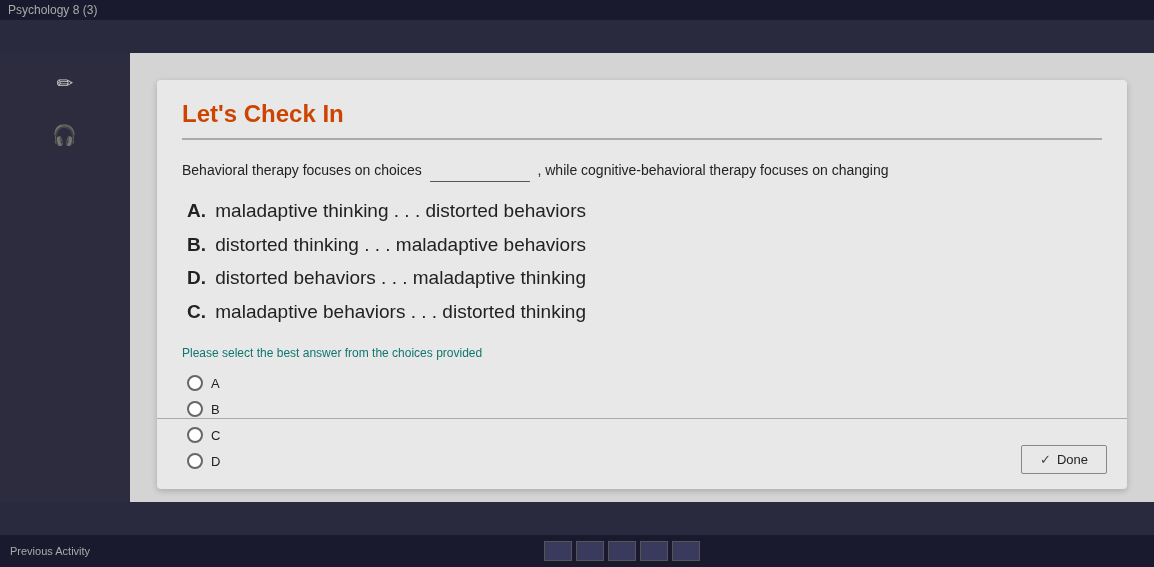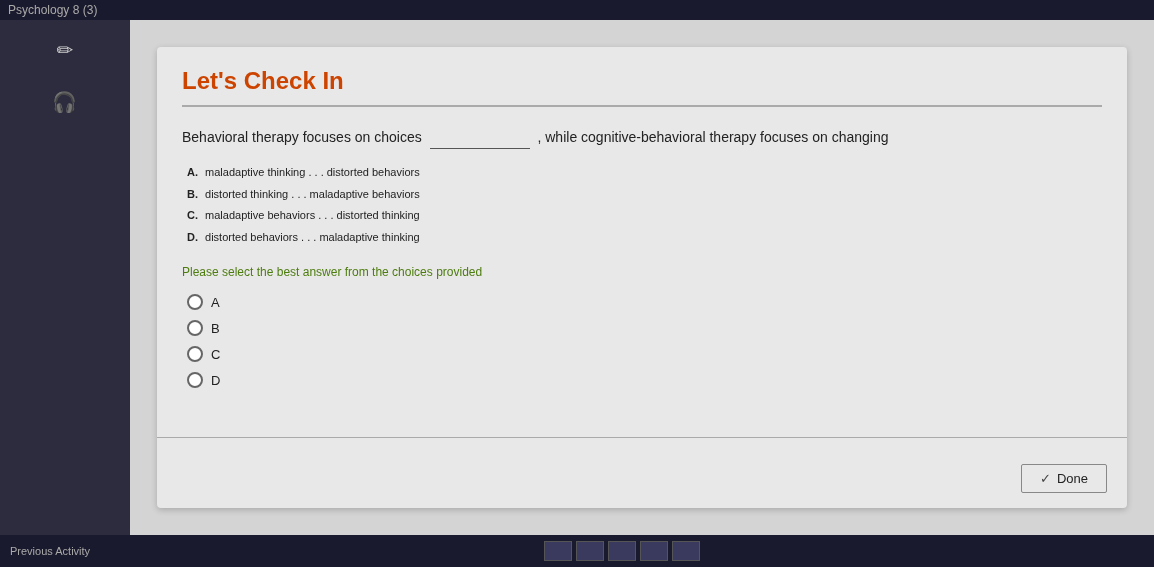--- a/index.html
+++ b/index.html
@@ -16,20 +16,21 @@
       overflow: hidden;
       position: relative;
     }
 
     .screen {
       width: 100%;
       height: 100%;
       display: flex;
       flex-direction: column;
       background: #2a2a3e;
+      gap: 33px;
     }
 
     .top-bar {
       background: #1a1a2e;
       color: #aaa;
       font-size: 12px;
       padding: 3px 8px;
       display: flex;
       align-items: center;
     }
@@ -104,34 +105,34 @@
       margin: 0 4px;
     }
 
     .choices-list {
       list-style: none;
       margin-bottom: 20px;
       padding-left: 5px;
     }
 
     .choices-list li {
-      font-size: 11px;
+      font-size: 19px;
       color: #222;
       margin-bottom: 5px;
       line-height: 1.5;
     }
 
     .choices-list li .choice-letter {
       font-weight: bold;
       margin-right: 4px;
     }
 
     .instruction-text {
       font-size: 12px;
-      color: #4d7c0f;
+      color: #0f766e;
       margin-bottom: 15px;
       font-style: normal;
     }
 
     .radio-group {
       display: flex;
       flex-direction: column;
       gap: 10px;
       padding-left: 5px;
     }
@@ -254,26 +255,26 @@
         <ul class="choices-list">
           <li>
             <span class="choice-letter">A.</span>
             <span>maladaptive thinking . . . distorted behaviors</span>
           </li>
           <li>
             <span class="choice-letter">B.</span>
             <span>distorted thinking . . . maladaptive behaviors</span>
           </li>
           <li>
+            <span class="choice-letter">D.</span>
+            <span>distorted behaviors . . . maladaptive thinking</span>
+          </li>
+          <li>
             <span class="choice-letter">C.</span>
             <span>maladaptive behaviors . . . distorted thinking</span>
-          </li>
-          <li>
-            <span class="choice-letter">D.</span>
-            <span>distorted behaviors . . . maladaptive thinking</span>
           </li>
         </ul>
 
         <p class="instruction-text">Please select the best answer from the choices provided</p>
 
         <div class="radio-group">
           <label class="radio-option">
             <span class="radio-circle"></span>
             <span class="radio-label">A</span>
           </label>

